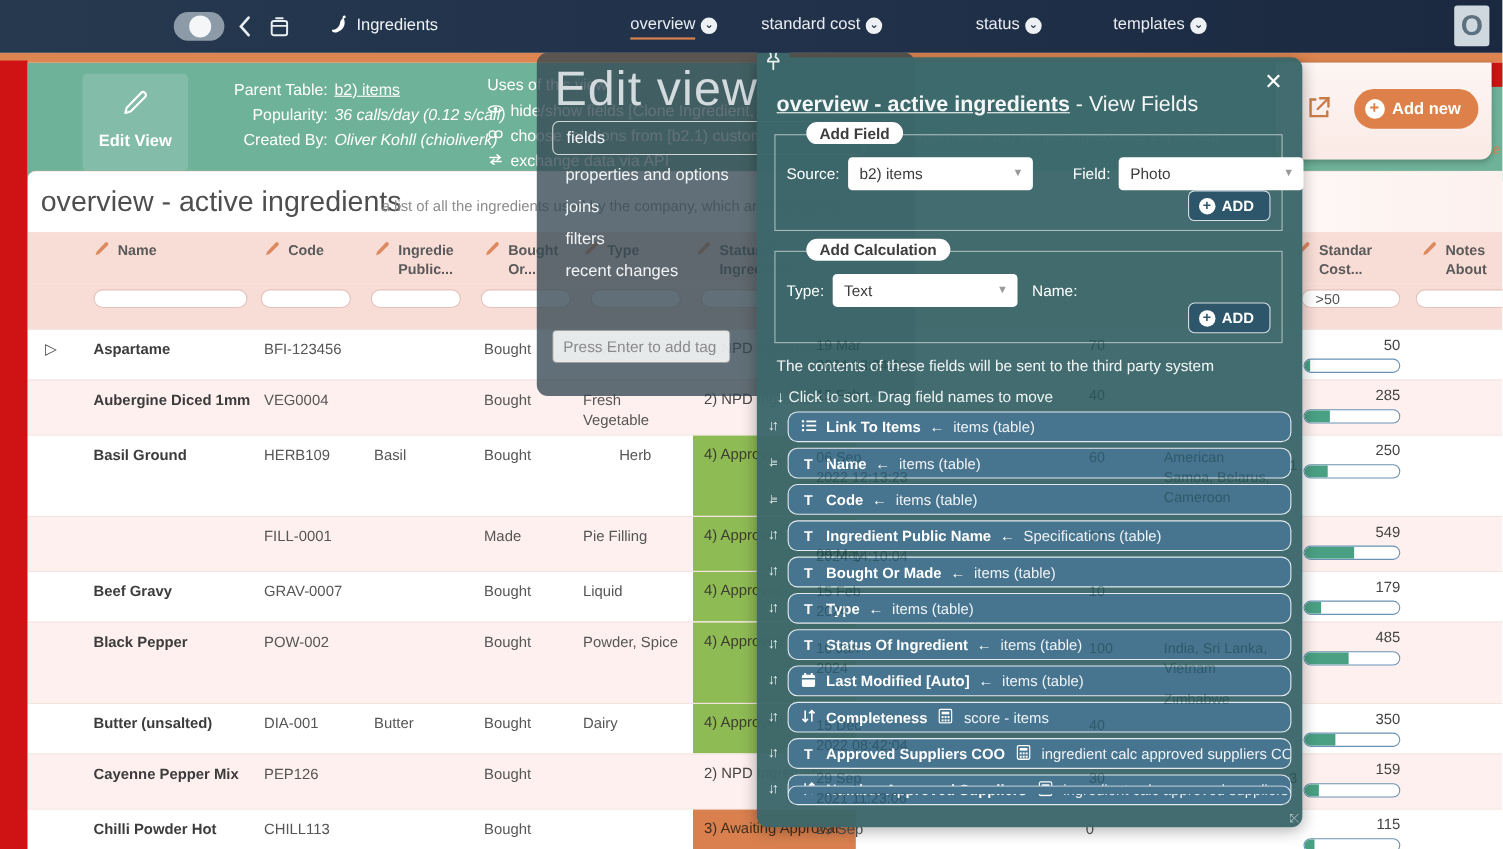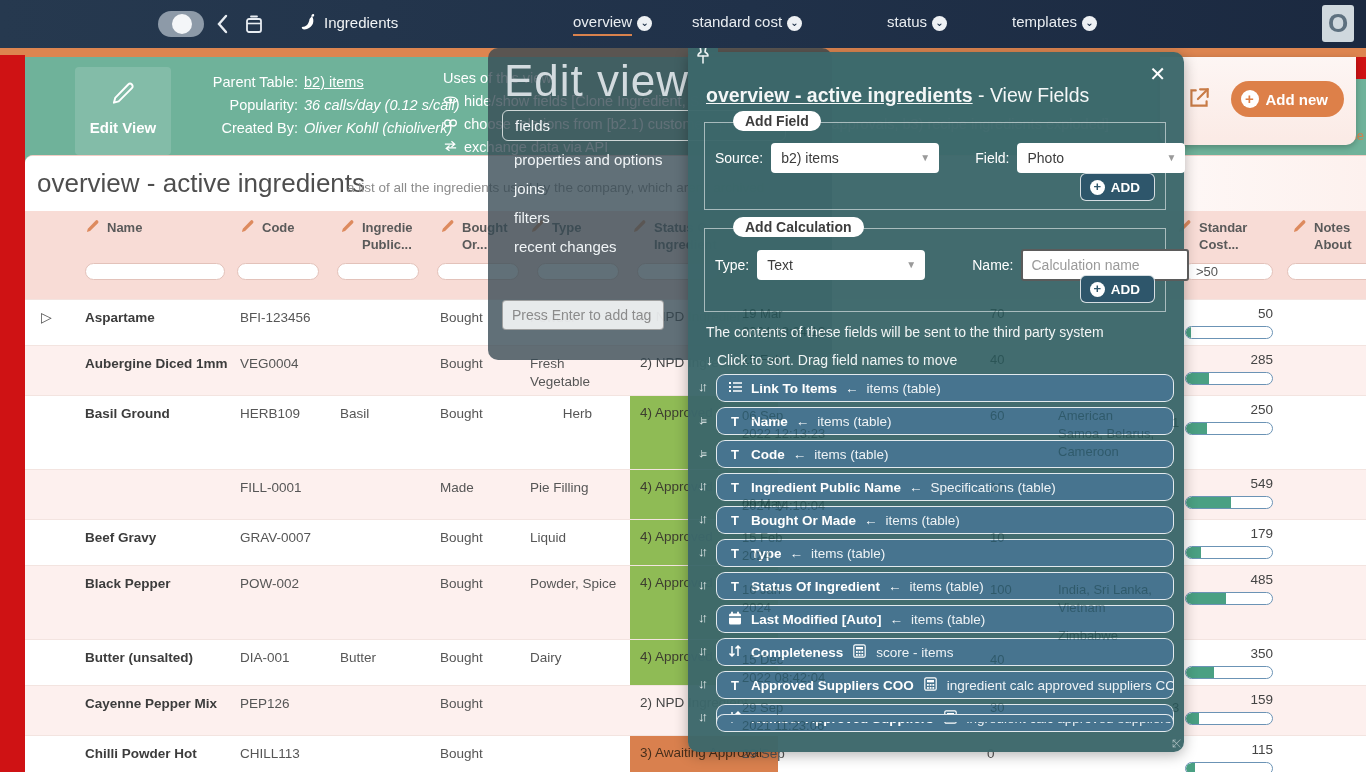--- a/index.html
+++ b/index.html
@@ -432,22 +432,21 @@
           <span class="plus-circle">+</span>
           <span>ADD</span>
         </button>
   </div>
 
   <div class="fieldset fs-add-calc">
     <span class="legend">Add Calculation</span>
     <div class="fs-row">
       <span>Type:</span>
       <div class="sel" style="width:168px;"><span>Text</span><span class="car">▼</span></div>
-      <span style="margin-left:39px;">Name:</span>
-      <input class="calc-name" placeholder="Calculation name" style="">
+      <span style="margin-left:5px;">Name:</span>
     </div>
     <button class="add-btn">
           <span class="plus-circle">+</span>
           <span>ADD</span>
         </button>
   </div>
 
   <div class="panel-info">The contents of these fields will be sent to the third party system</div>
   <div class="panel-sort-hint">↓ Click to sort.   Drag field names to move</div>
   <div class="flist" id="flist">

